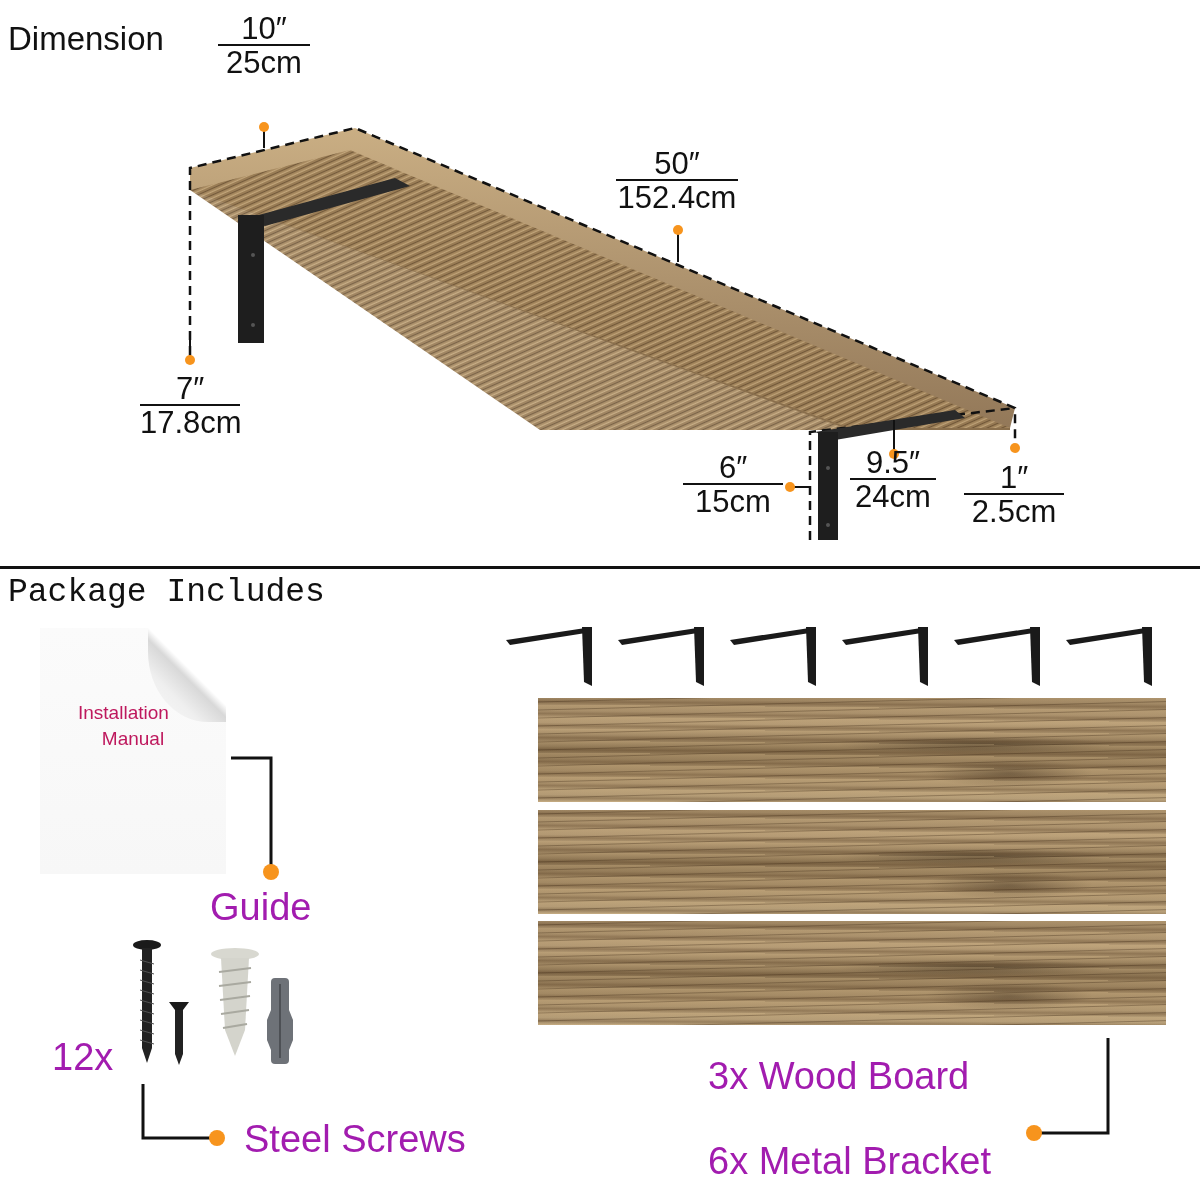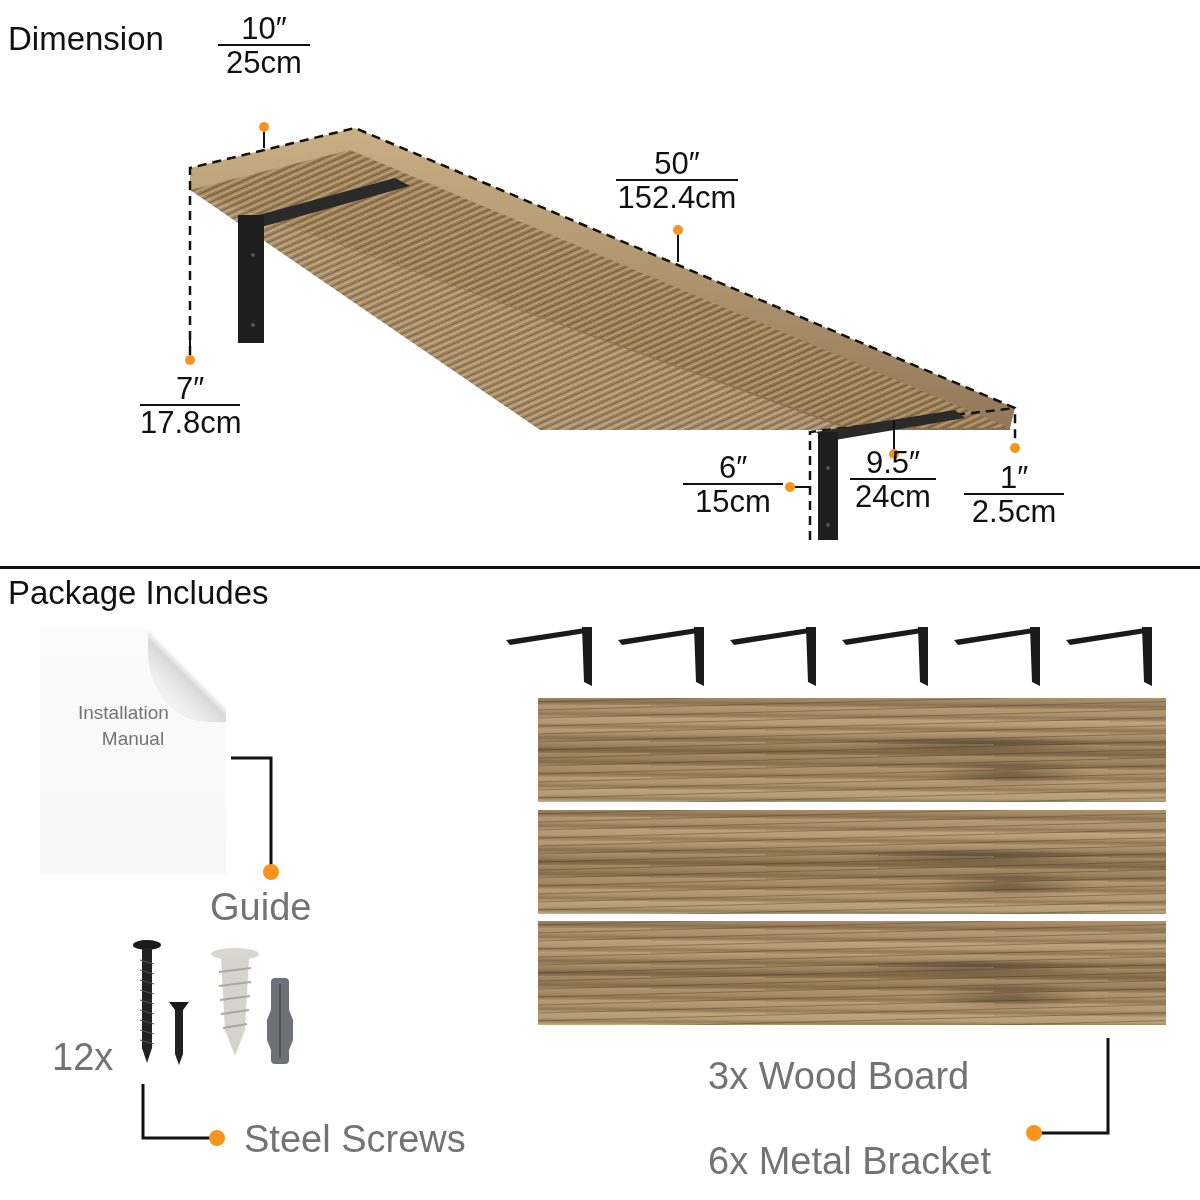--- a/index.html
+++ b/index.html
@@ -5,35 +5,35 @@
   html, body { margin:0; padding:0; background:#ffffff; }
   body { width:1200px; height:1200px; position:relative; overflow:hidden;
          font-family:"Liberation Sans","DejaVu Sans",sans-serif; color:#111; }
   .abs { position:absolute; }
   .section-title { font-size:33px; line-height:1; color:#111; white-space:nowrap; }
   .dim { position:absolute; text-align:center; font-size:31px; line-height:1; color:#111; }
   .dim .top { display:block; }
   .dim .bar { display:block; height:2px; background:#111; }
   .dim .bot { display:block; padding-top:1px; }
   .divider { position:absolute; left:0; top:566px; width:1200px; height:3px; background:#111; }
-  .label { position:absolute; font-size:38px; line-height:1; white-space:nowrap; color:#737373; }
+  .label { position:absolute; font-size:38px; line-height:1; white-space:nowrap; color:#a21caf; }
   .wood {
     position:absolute; left:538px; width:628px; height:104px;
     background:
       repeating-linear-gradient(178.5deg, rgba(60,40,20,0.0) 0px, rgba(60,40,20,0.0) 3px, rgba(60,40,20,0.35) 4px, rgba(60,40,20,0.0) 5px, rgba(60,40,20,0.0) 8px),
       repeating-linear-gradient(180.5deg, rgba(230,200,150,0.25) 0px, rgba(230,200,150,0.0) 6px, rgba(80,55,30,0.3) 9px, rgba(230,200,150,0.0) 12px),
       radial-gradient(ellipse 120px 20px at 75% 72%, rgba(50,35,20,0.45), rgba(50,35,20,0) 70%),
       radial-gradient(ellipse 200px 12px at 70% 45%, rgba(40,28,15,0.5), rgba(40,28,15,0) 70%),
       linear-gradient(180deg, #9c8360 0%, #b49a74 25%, #8c7452 50%, #a88e68 75%, #b8a07a 100%);
   }
   .manual {
     position:absolute; left:40px; top:628px; width:186px; height:246px;
     background:linear-gradient(180deg,#fbfbfb,#f7f7f7);
   }
-  .manual-text { position:absolute; font-size:19px; line-height:26px; text-align:center; color:#737373; }
+  .manual-text { position:absolute; font-size:19px; line-height:26px; text-align:center; color:#be185d; }
   .curl {
     position:absolute; left:148px; top:628px; width:78px; height:94px;
     background:linear-gradient(225deg,#ffffff 0%,#ffffff 45%,#d8d8d8 52%,#efefef 70%,#fafafa 100%);
     border-bottom-left-radius:60px 70px;
   }
 </style>
 </head>
 <body>
 
 <div class="abs section-title" style="left:8px; top:22px;">Dimension</div>
@@ -113,21 +113,21 @@
   <span class="bot">24cm</span>
 </div>
 <div class="dim" style="left:964px; top:462px; width:100px;">
   <span class="top">1″</span>
   <span class="bar"></span>
   <span class="bot">2.5cm</span>
 </div>
 
 <div class="divider"></div>
 
-<div class="abs section-title" style="left:8px; top:576px;">Package Includes</div>
+<div class="abs section-title" style="left:8px; top:576px;font-family:Liberation Mono, monospace;">Package Includes</div>
 
 <div class="manual"></div>
 <div class="manual-text" style="left:60px; top:700px; width:146px;">
   <div style="overflow:hidden; white-space:nowrap; width:108px; margin-left:18px; text-align:left;">Installation</div>
   <div>Manual</div>
 </div>
 <div class="curl"></div>
 
 <svg class="abs" style="left:226px; top:750px;" width="60" height="130">
   <polyline points="5,8 45,8 45,122" fill="none" stroke="#111" stroke-width="3"></polyline>

